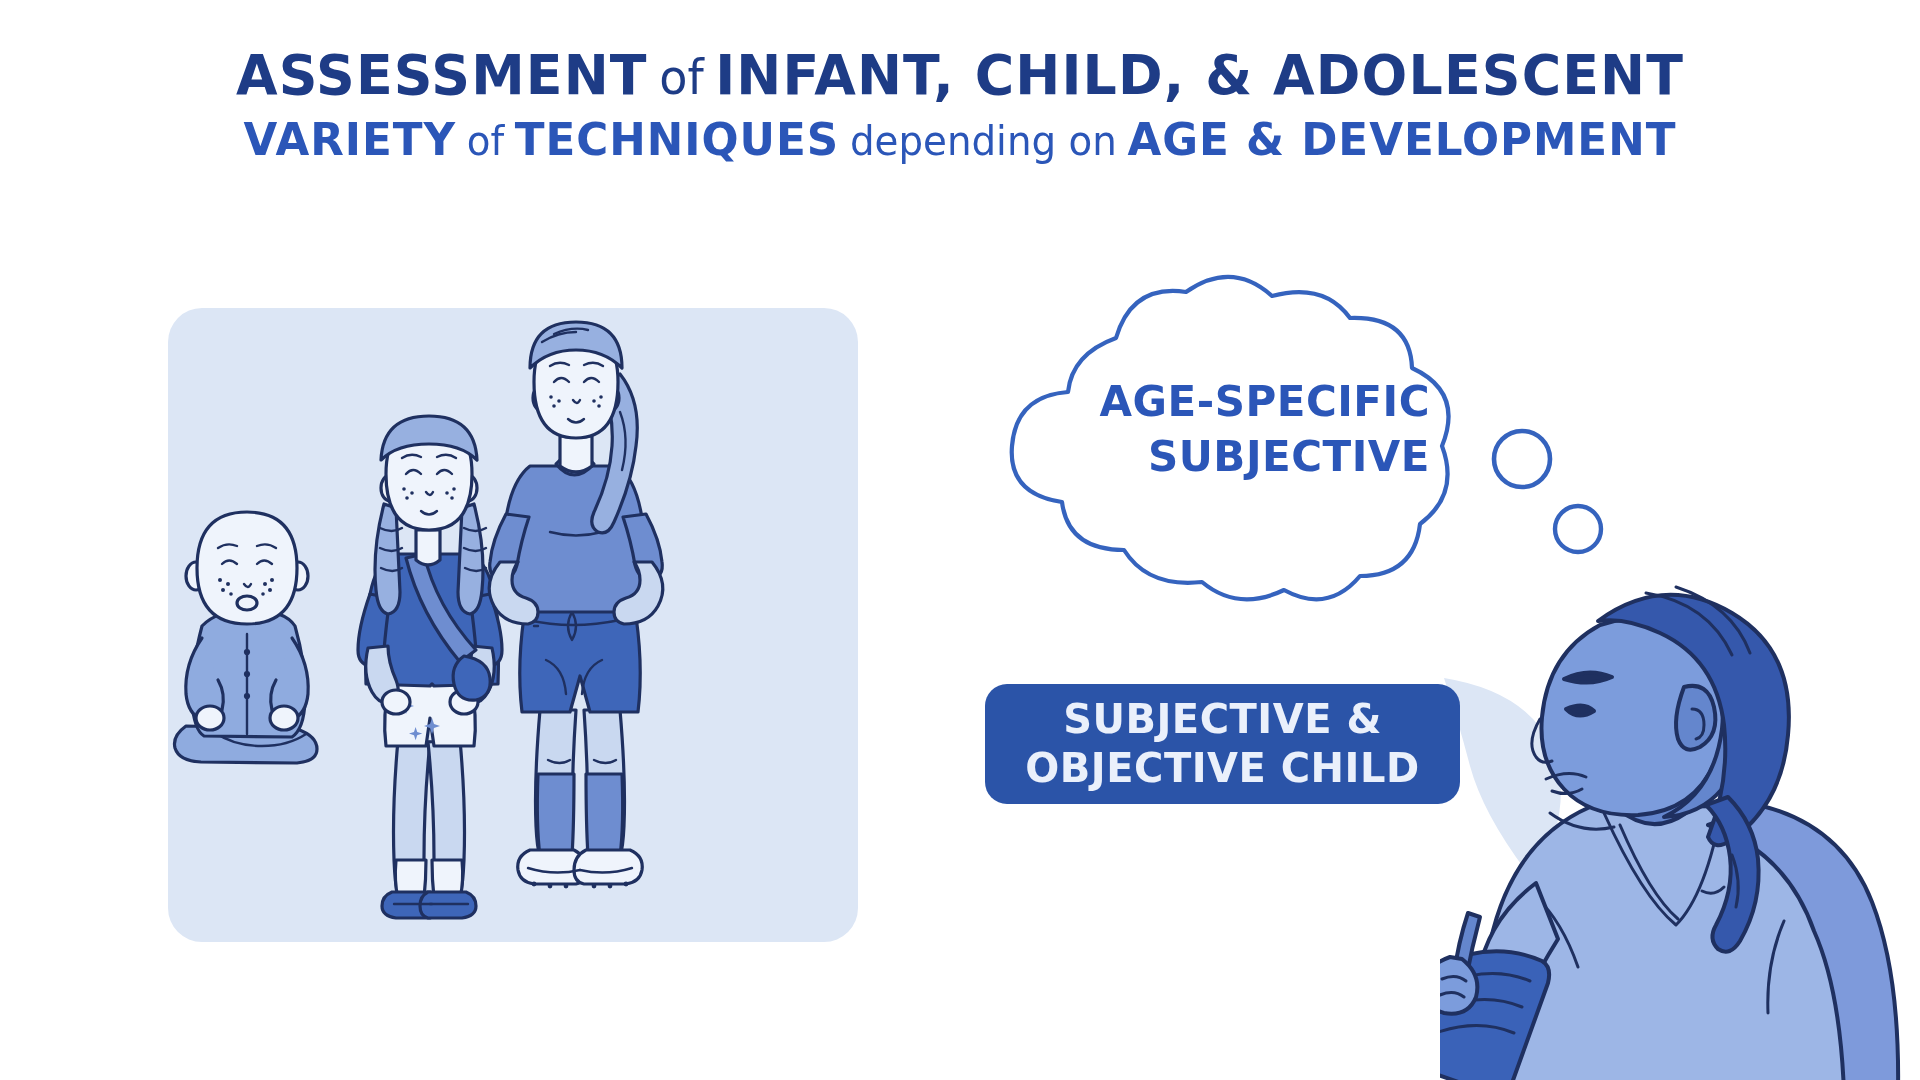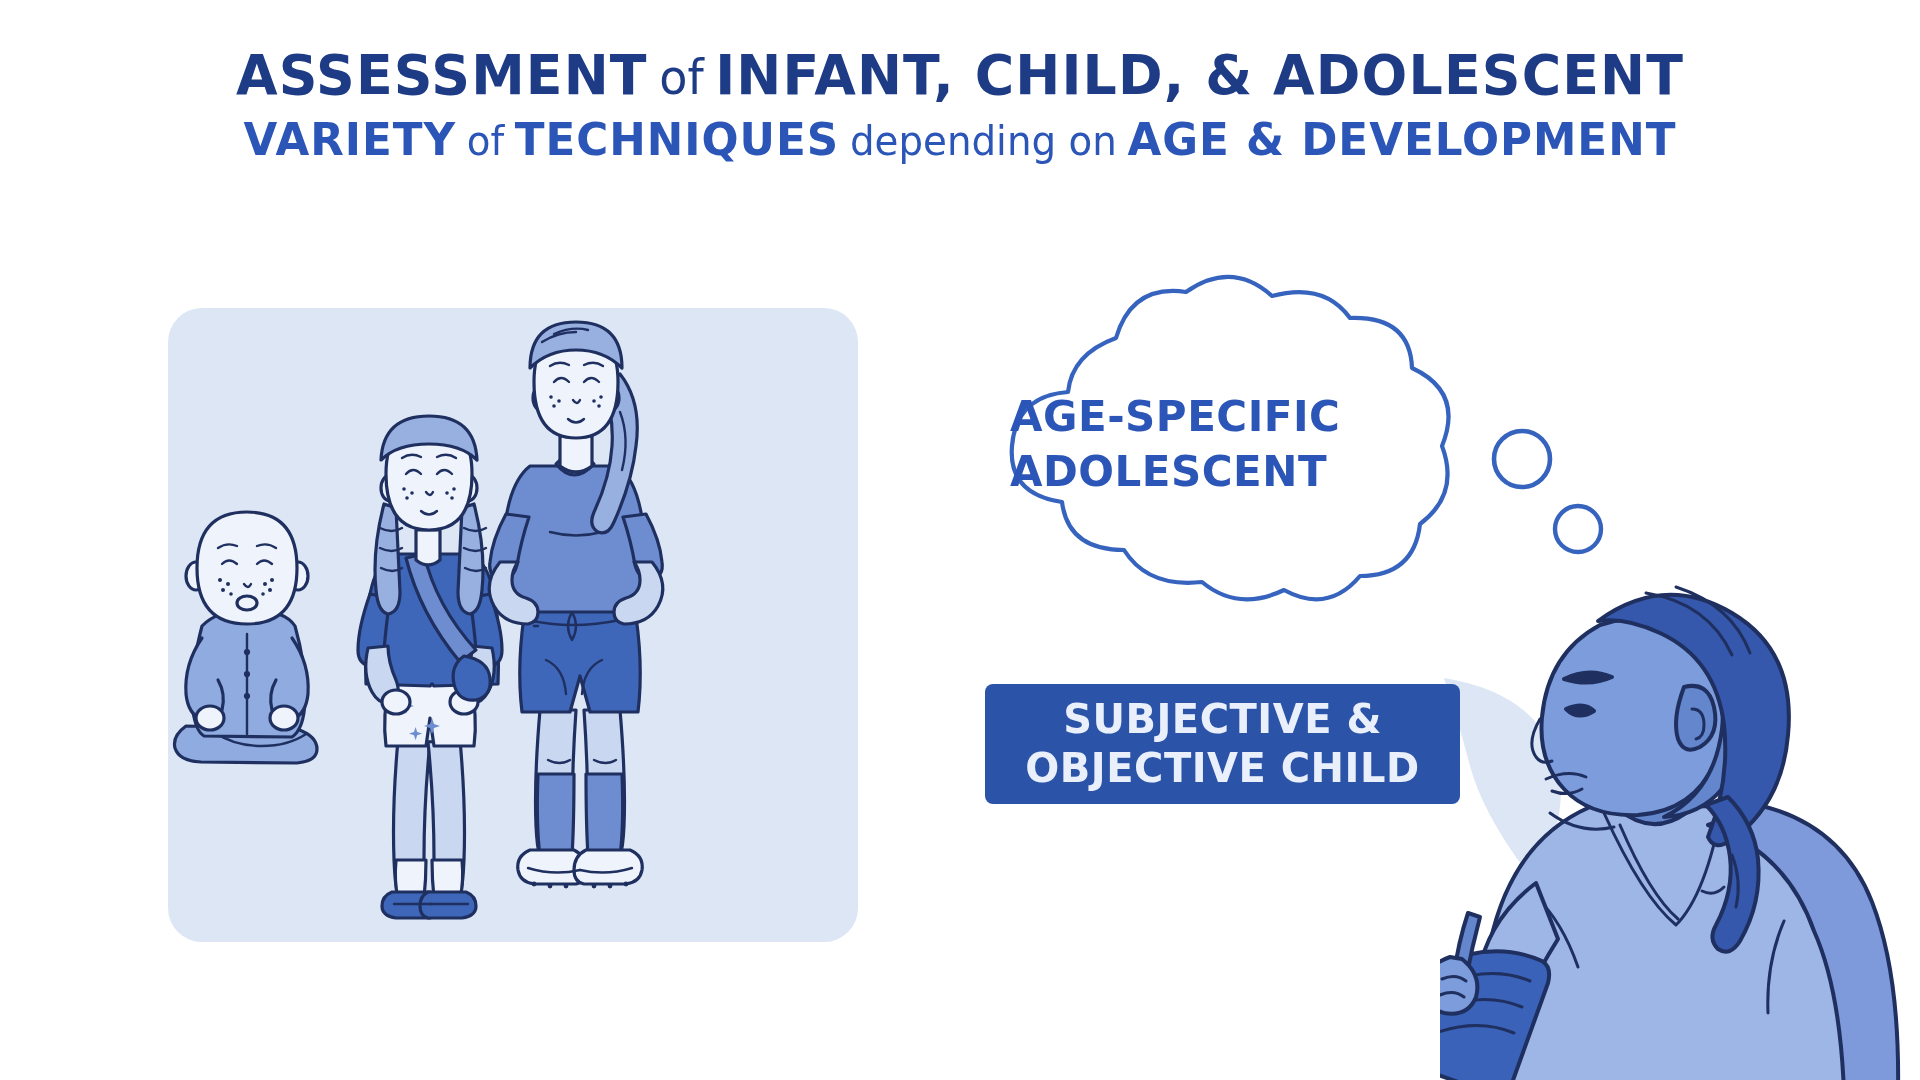--- a/index.html
+++ b/index.html
@@ -46,38 +46,38 @@
     position:absolute;
     left:168px;top:296px;
     width:690px;height:634px;
     background:#DCE6F5;
     border-radius:34px;
   }
 
   
   .bubble-text{
     position:absolute;
-    left:1010px;top:378px;
+    left:1010px;top:363px;
     width:420px;
-    text-align:left;
+    text-align:right;
     color:#2B56B8;
     font-weight:700;
     font-size:42px;
     line-height:1.30;
     letter-spacing:0.5px;
     pointer-events:none;
   }
 
   
   .callout{
     position:absolute;
     left:985px;top:672px;
     width:475px;height:120px;
     background:#2B54A8;
-    border-radius:8px;
+    border-radius:22px;
     display:flex;
     align-items:center;
     justify-content:center;
   }
   .callout-text{
     color:#EAF0FB;
     font-weight:700;
     font-size:40px;
     line-height:1.22;
     text-align:center;
@@ -321,21 +321,21 @@
              q-44 16 -48 54z" fill="#FFFFFF" stroke="#3563BE" stroke-width="4.2" stroke-linejoin="round"></path>
   </svg>
 
   <svg class="abs" style="left:1480px;top:400px;" width="190" height="170" viewBox="0 0 190 170">
     <circle cx="42" cy="47" r="28" fill="#FFFFFF" stroke="#3563BE" stroke-width="4.6"></circle>
     <circle cx="98" cy="117" r="23" fill="#FFFFFF" stroke="#3563BE" stroke-width="4.4"></circle>
   </svg>
 
   <div class="bubble-text">
     <div>AGE-SPECIFIC</div>
-    <div>ADOLESCENT</div>
+    <div>SUBJECTIVE</div>
   </div>
 
   <svg class="abs" style="left:1430px;top:660px;" width="200" height="220" viewBox="0 0 200 220">
     <path d="M14 6 q86 14 110 74 q20 52 -18 132 q-52 -66 -66 -118 q-12 -46 -26 -88z" fill="#DCE6F5"></path>
   </svg>
 
   <div class="callout">
     <div class="callout-text">
       <div>SUBJECTIVE &amp;</div>
       <div>OBJECTIVE CHILD</div>

